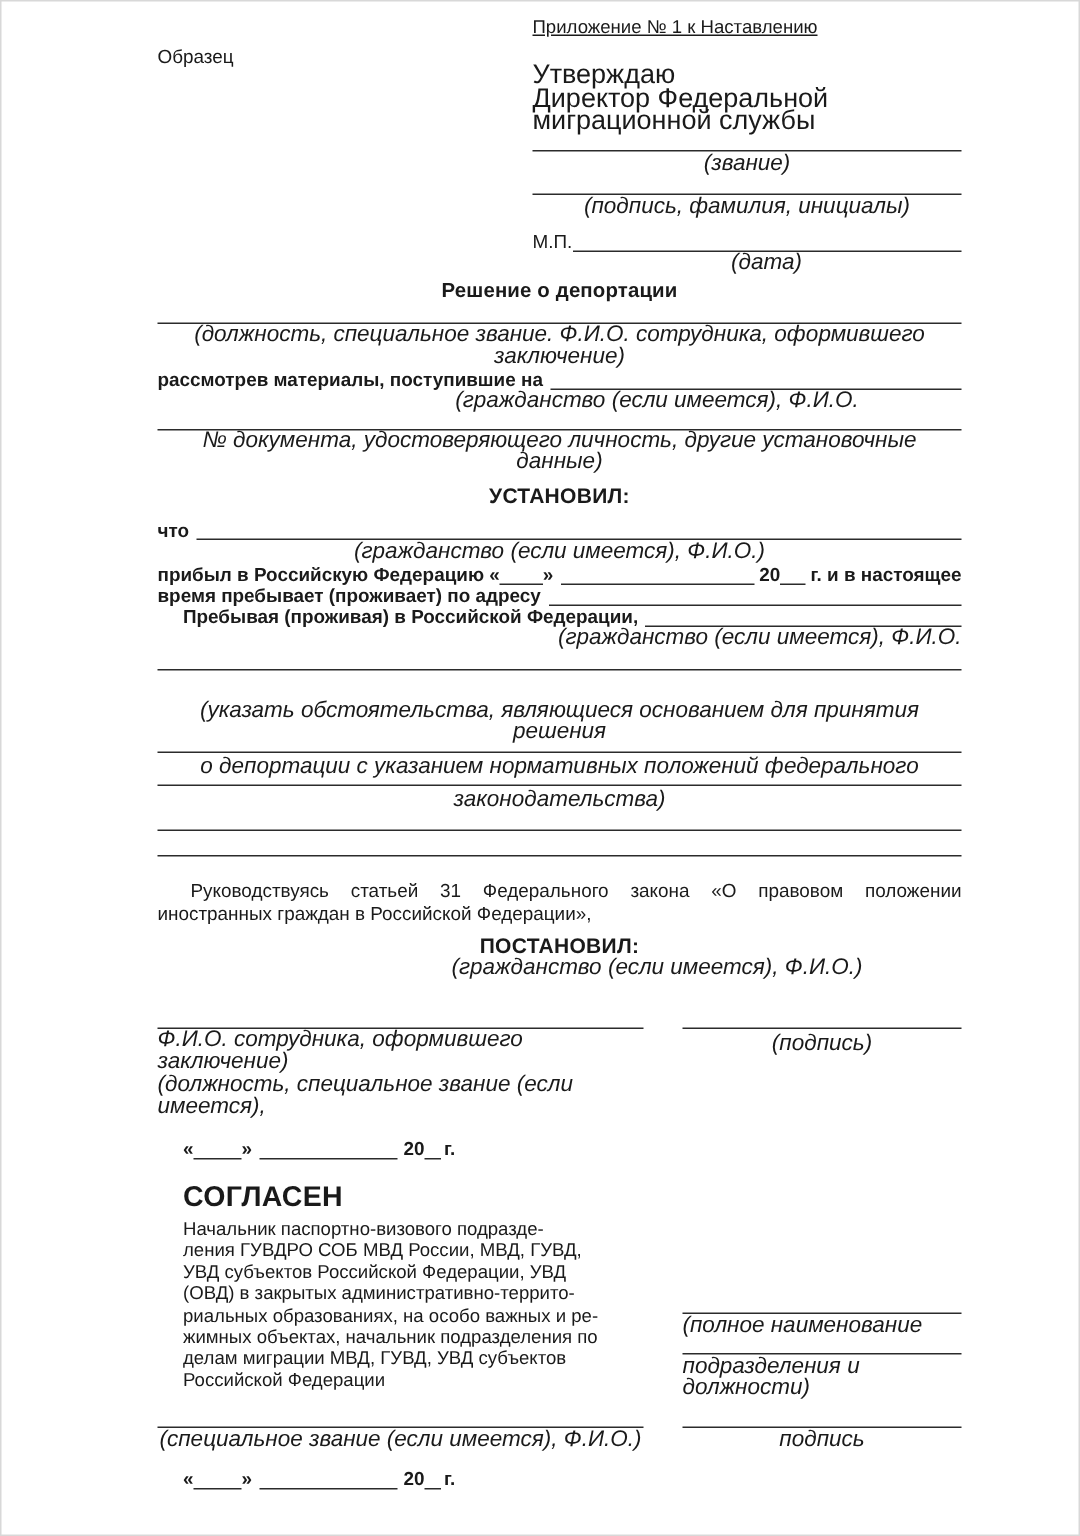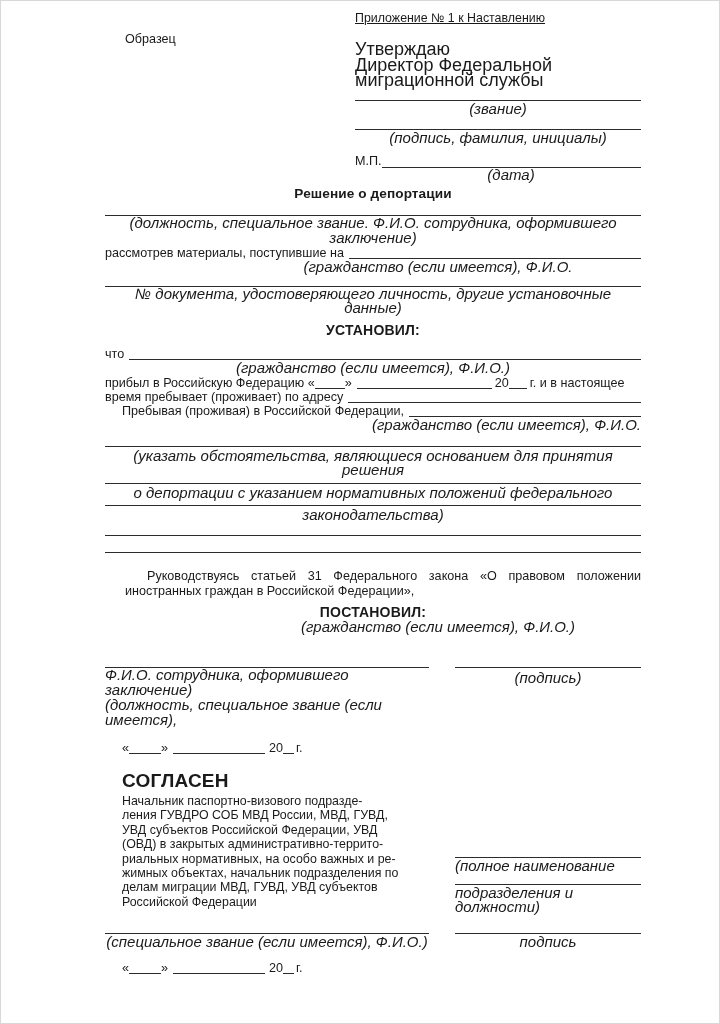--- a/index.html
+++ b/index.html
@@ -14,21 +14,21 @@
     overflow: hidden;
   }
   .page {
     position: relative;
     width: 720px; height: 1024px;
     background: #fff;
     border: 1px solid #d8d8d8;
     padding: 10px 78px 0 104px;
   }
   
-  .t    { font-size: 12.6px; line-height: 15.5px; white-space: pre-wrap; margin-left: 20px; }
+  .t    { font-size: 12.6px; line-height: 15.5px; white-space: pre-wrap; }
   .ctr  { text-align: center; }
   .rt   { text-align: right; }
   .just { text-align: justify; }
 
   
   .hdr-row { display: flex; align-items: flex-start; }
   .hdr-left  { width: 250px; padding-top: 18px; }
   .hdr-right { flex: 1; }
   .hdr-app { font-size: 12.4px; text-decoration: underline; white-space: nowrap; }
   .hdr-approve { margin-top: 17px; font-size: 18px; line-height: 15.5px; }
@@ -44,21 +44,21 @@
   .mp-lab { font-size: 12.6px; line-height: 13px; white-space: nowrap; padding-bottom: 0px; }
   .mp-line { flex: 1; border-bottom: 1.15px solid #2b2b2b; height: 13px; }
 
   .title { margin-top: 4px; font-size: 13.6px; font-weight: bold; letter-spacing: .1px; }
 
   .sec-head { font-size: 14px; font-weight: bold; letter-spacing: .2px; }
 
   
   .fill { display: inline-block; border-bottom: 1.15px solid #2b2b2b; vertical-align: bottom; height: 13px; }
 
-  .row-inline { display: flex; align-items: flex-start; }
+  .row-inline { display: flex; align-items: center; font-weight: bold; }
   .row-inline .lab { font-size: 12.6px; line-height: 14px; white-space: nowrap; }
   .row-inline .ln  { flex: 1; border-bottom: 1.15px solid #2b2b2b; height: 13px; margin-left: 5px; }
 
   .blank-line { border-bottom: 1.15px solid #2b2b2b; height: 0; }
 
   
   .two-col { display: flex; gap: 26px; }
   .col-l { width: 324px; }
   .col-r { flex: 1; }
 
@@ -139,21 +139,21 @@
   </div>
 
   <div class="row-inline" style="padding-left:17px">
     <span class="lab">Пребывая (проживая) в Российской Федерации,</span>
     <span class="ln"></span>
   </div>
   <div class="cap rt">(гражданство (если имеется), Ф.И.О.</div>
 
   <div style="margin-top:13px">
     <div class="rule"></div>
-    <div class="cap ctr" style="padding-top:2px">(указать обстоятельства, являющиеся основанием для принятия решения</div>
+    <div class="cap ctr" style="padding-top:20px">(указать обстоятельства, являющиеся основанием для принятия решения</div>
   </div>
   <div style="margin-top:5px">
     <div class="rule"></div>
     <div class="cap ctr" style="padding-top:2px">о депортации с указанием нормативных положений федерального</div>
   </div>
   <div style="margin-top:5px">
     <div class="rule"></div>
     <div class="cap ctr" style="padding-top:2px">законодательства)</div>
   </div>
 
@@ -189,21 +189,21 @@
   </div>
 
   <div class="sec-head" style="margin-top:15px;padding-left:17px;font-size:19px">СОГЛАСЕН</div>
 
   <div class="two-col" style="margin-top:2px">
     <div class="col-l" style="padding-left:17px">
       <div class="soglasen-para">    Начальник паспортно-визового подразде-</div>
       <div class="soglasen-para">ления ГУВДРО СОБ МВД России, МВД, ГУВД,</div>
       <div class="soglasen-para">УВД субъектов Российской Федерации, УВД</div>
       <div class="soglasen-para">(ОВД) в закрытых административно-террито-</div>
-      <div class="soglasen-para">риальных нормативных, на особо важных и ре-</div>
+      <div class="soglasen-para">риальных образованиях, на особо важных и ре-</div>
       <div class="soglasen-para">жимных объектах, начальник подразделения по</div>
       <div class="soglasen-para">делам миграции МВД, ГУВД, УВД субъектов</div>
       <div class="soglasen-para">Российской Федерации</div>
     </div>
     <div class="col-r" style="padding-top:63px">
       <div class="rule"></div>
       <div class="cap" style="padding-top:1px">(полное наименование</div>
       <div class="rule" style="margin-top:10px"></div>
       <div class="cap" style="padding-top:1px">подразделения и должности)</div>
     </div>

